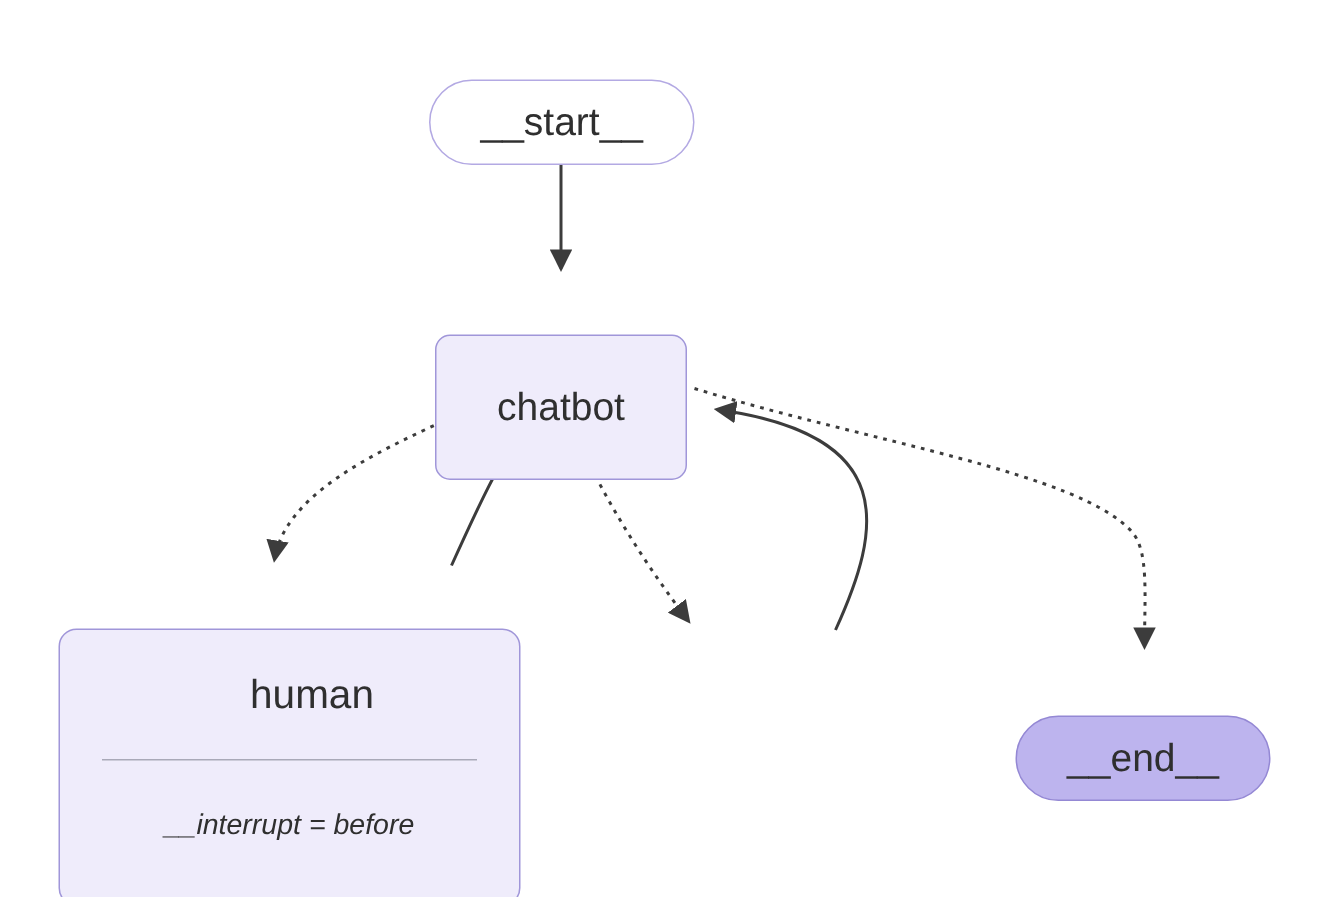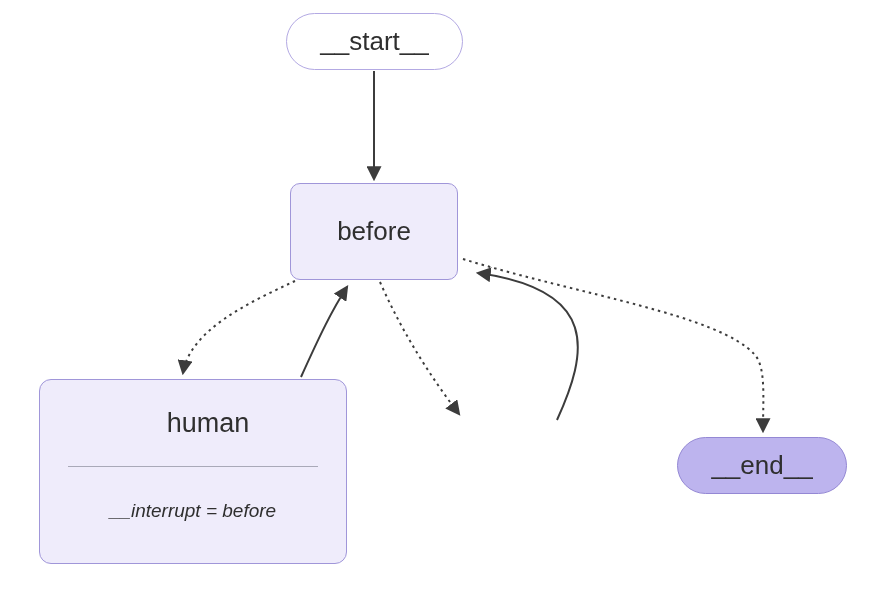--- a/index.html
+++ b/index.html
@@ -38,20 +38,21 @@
   .edge.dotted { stroke-dasharray: 2.5 4; }
   .node {
     position: absolute;
     display: flex;
     align-items: center;
     justify-content: center;
     background: var(--node-fill);
     border: 1.5px solid var(--node-border);
     font-size: 26px;
     color: var(--text-color);
+    margin-top: 40px;
   }
   .node-start {
     left: 286px; top: 13px; width: 177px; height: 57px;
     border-radius: 29px;
     background: var(--start-fill);
     border-color: #b3a9e3;
   }
   .node-chatbot {
     left: 290px; top: 183px; width: 168px; height: 97px;
     border-radius: 10px;
@@ -115,21 +116,21 @@
         <path d="M 557 420 C 588 352, 600 290, 478 273" class="edge solid" marker-end="url(#arrow)"></path>
         <path d="M 463 259 C 580 295, 720 315, 755 355 C 766 368, 763 398, 763 431" class="edge dotted" marker-end="url(#arrow)"></path>
       </g>
   </svg>
 
   <div class="node node-start">
     <span>__start__</span>
   </div>
 
   <div class="node node-chatbot">
-    <span>before</span>
+    <span>chatbot</span>
   </div>
 
   <div class="node node-human">
     <div class="human-title">human</div>
     <hr class="human-divider">
     <div class="human-subtitle">__interrupt = before</div>
   </div>
 
 
   <div class="node node-end">

